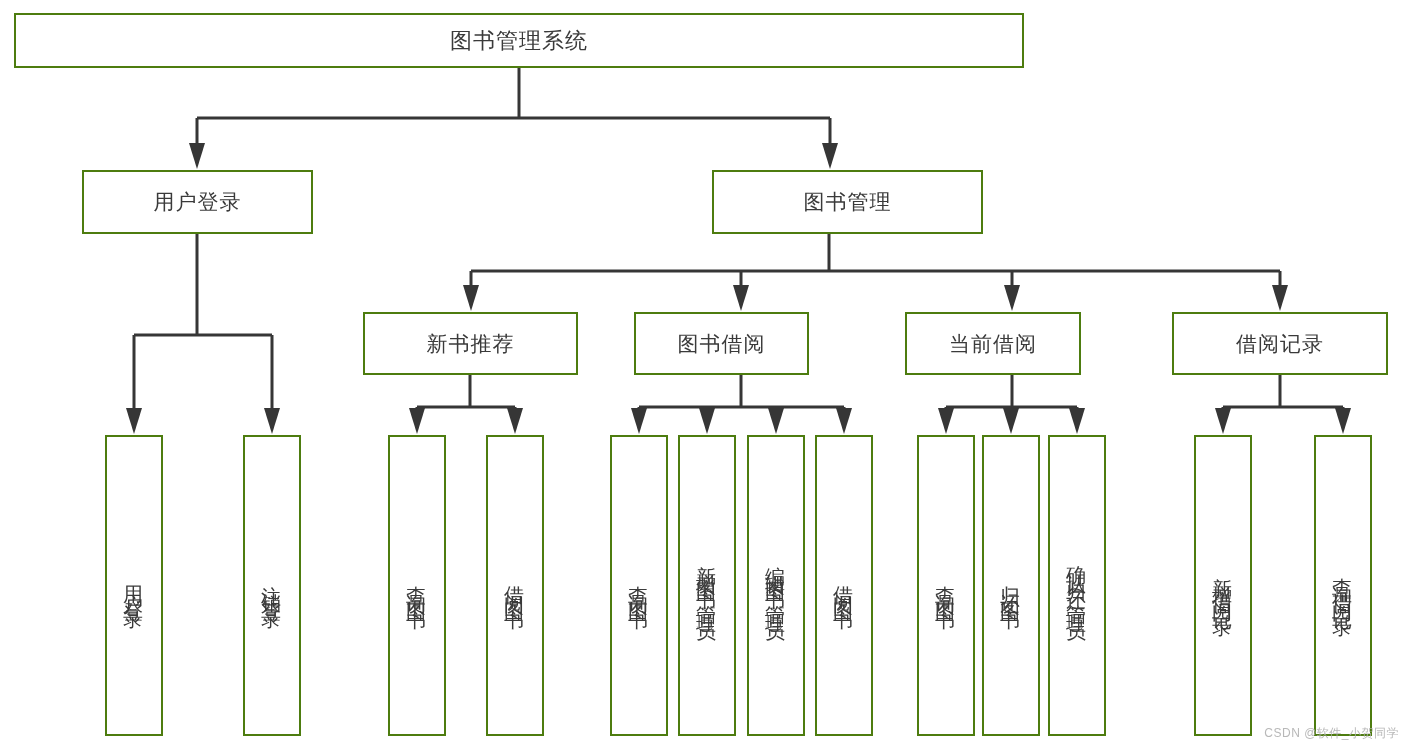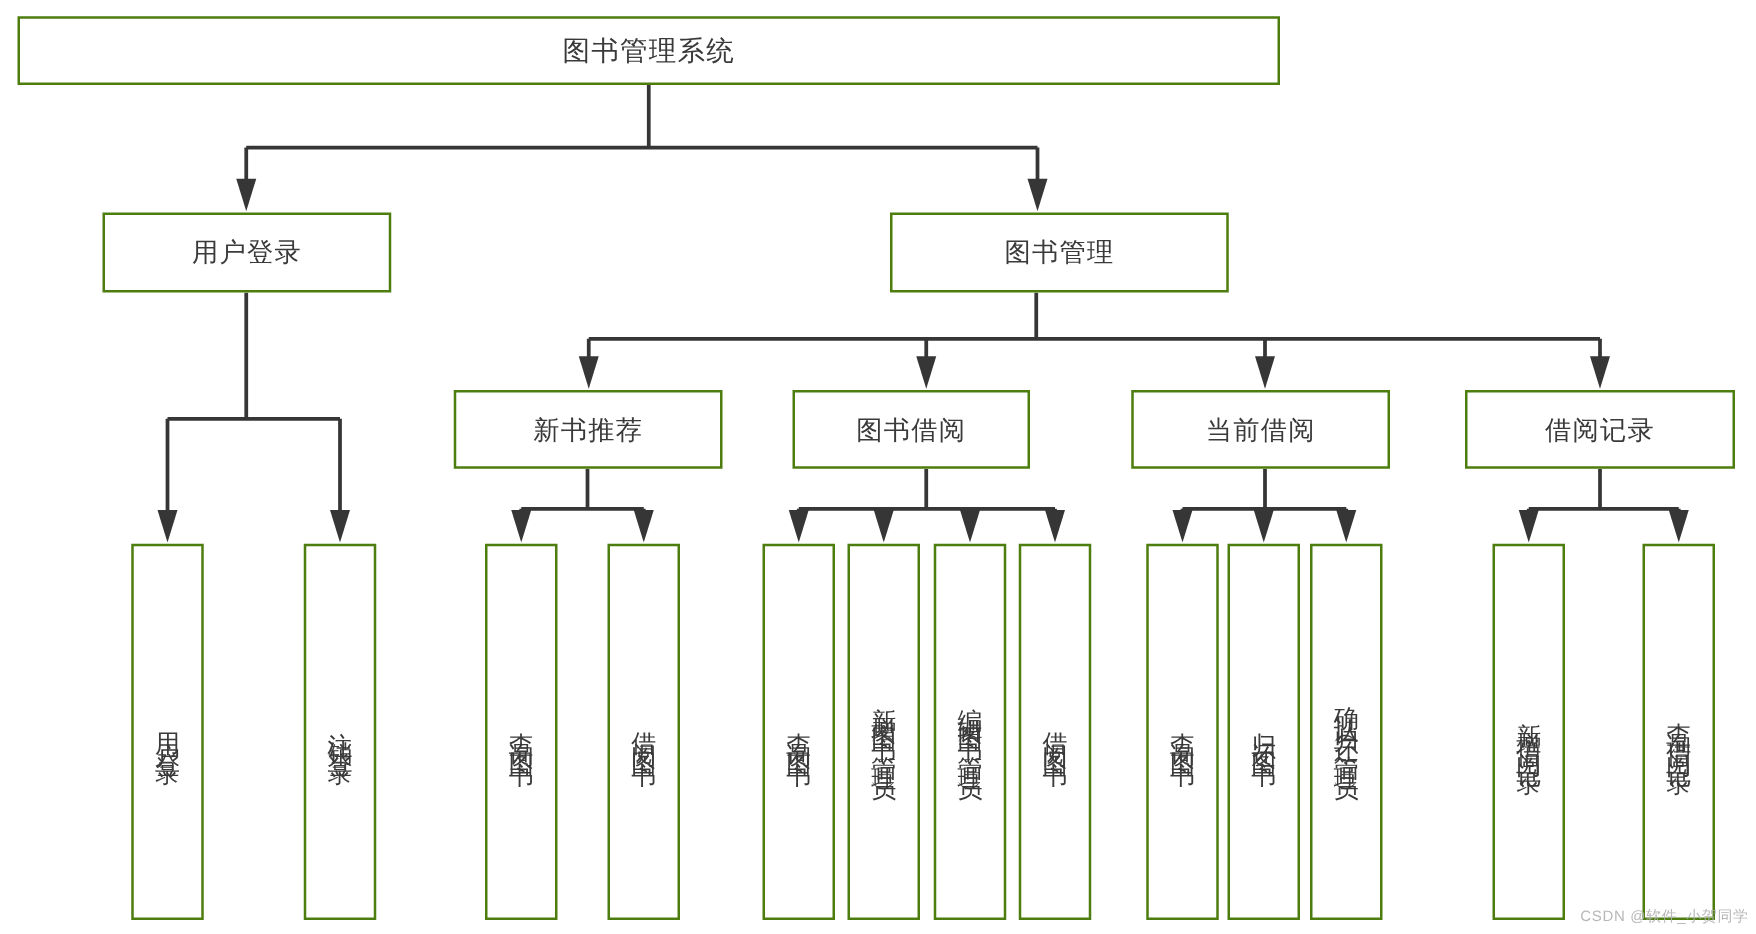--- a/index.html
+++ b/index.html
@@ -44,22 +44,22 @@
     text-orientation: mixed;
     letter-spacing: 8px;
     white-space: nowrap;
     color: #3a3a3a;
   }
   
   .n-user-login     { left: 82px;  width: 231px; }
   .n-book-mgmt      { left: 712px; width: 271px; }
   
   .n-new-book-rec   { left: 363px;  width: 215px; }
-  .n-book-borrow    { left: 634px;  width: 190px; align-items: center; }
-  .n-cur-borrow     { left: 905px;  width: 207px; }
+  .n-book-borrow    { left: 634px;  width: 175px; align-items: center; }
+  .n-cur-borrow     { left: 905px;  width: 176px; }
   .n-borrow-rec     { left: 1172px; width: 216px; }
   
   .lf-1  { left: 105px; }
   .lf-2  { left: 243px; }
   .lf-3  { left: 388px; }
   .lf-4  { left: 486px; }
   .lf-5  { left: 610px; }
   .lf-6  { left: 678px; }
   .lf-7  { left: 747px; }
   .lf-8  { left: 815px; }

